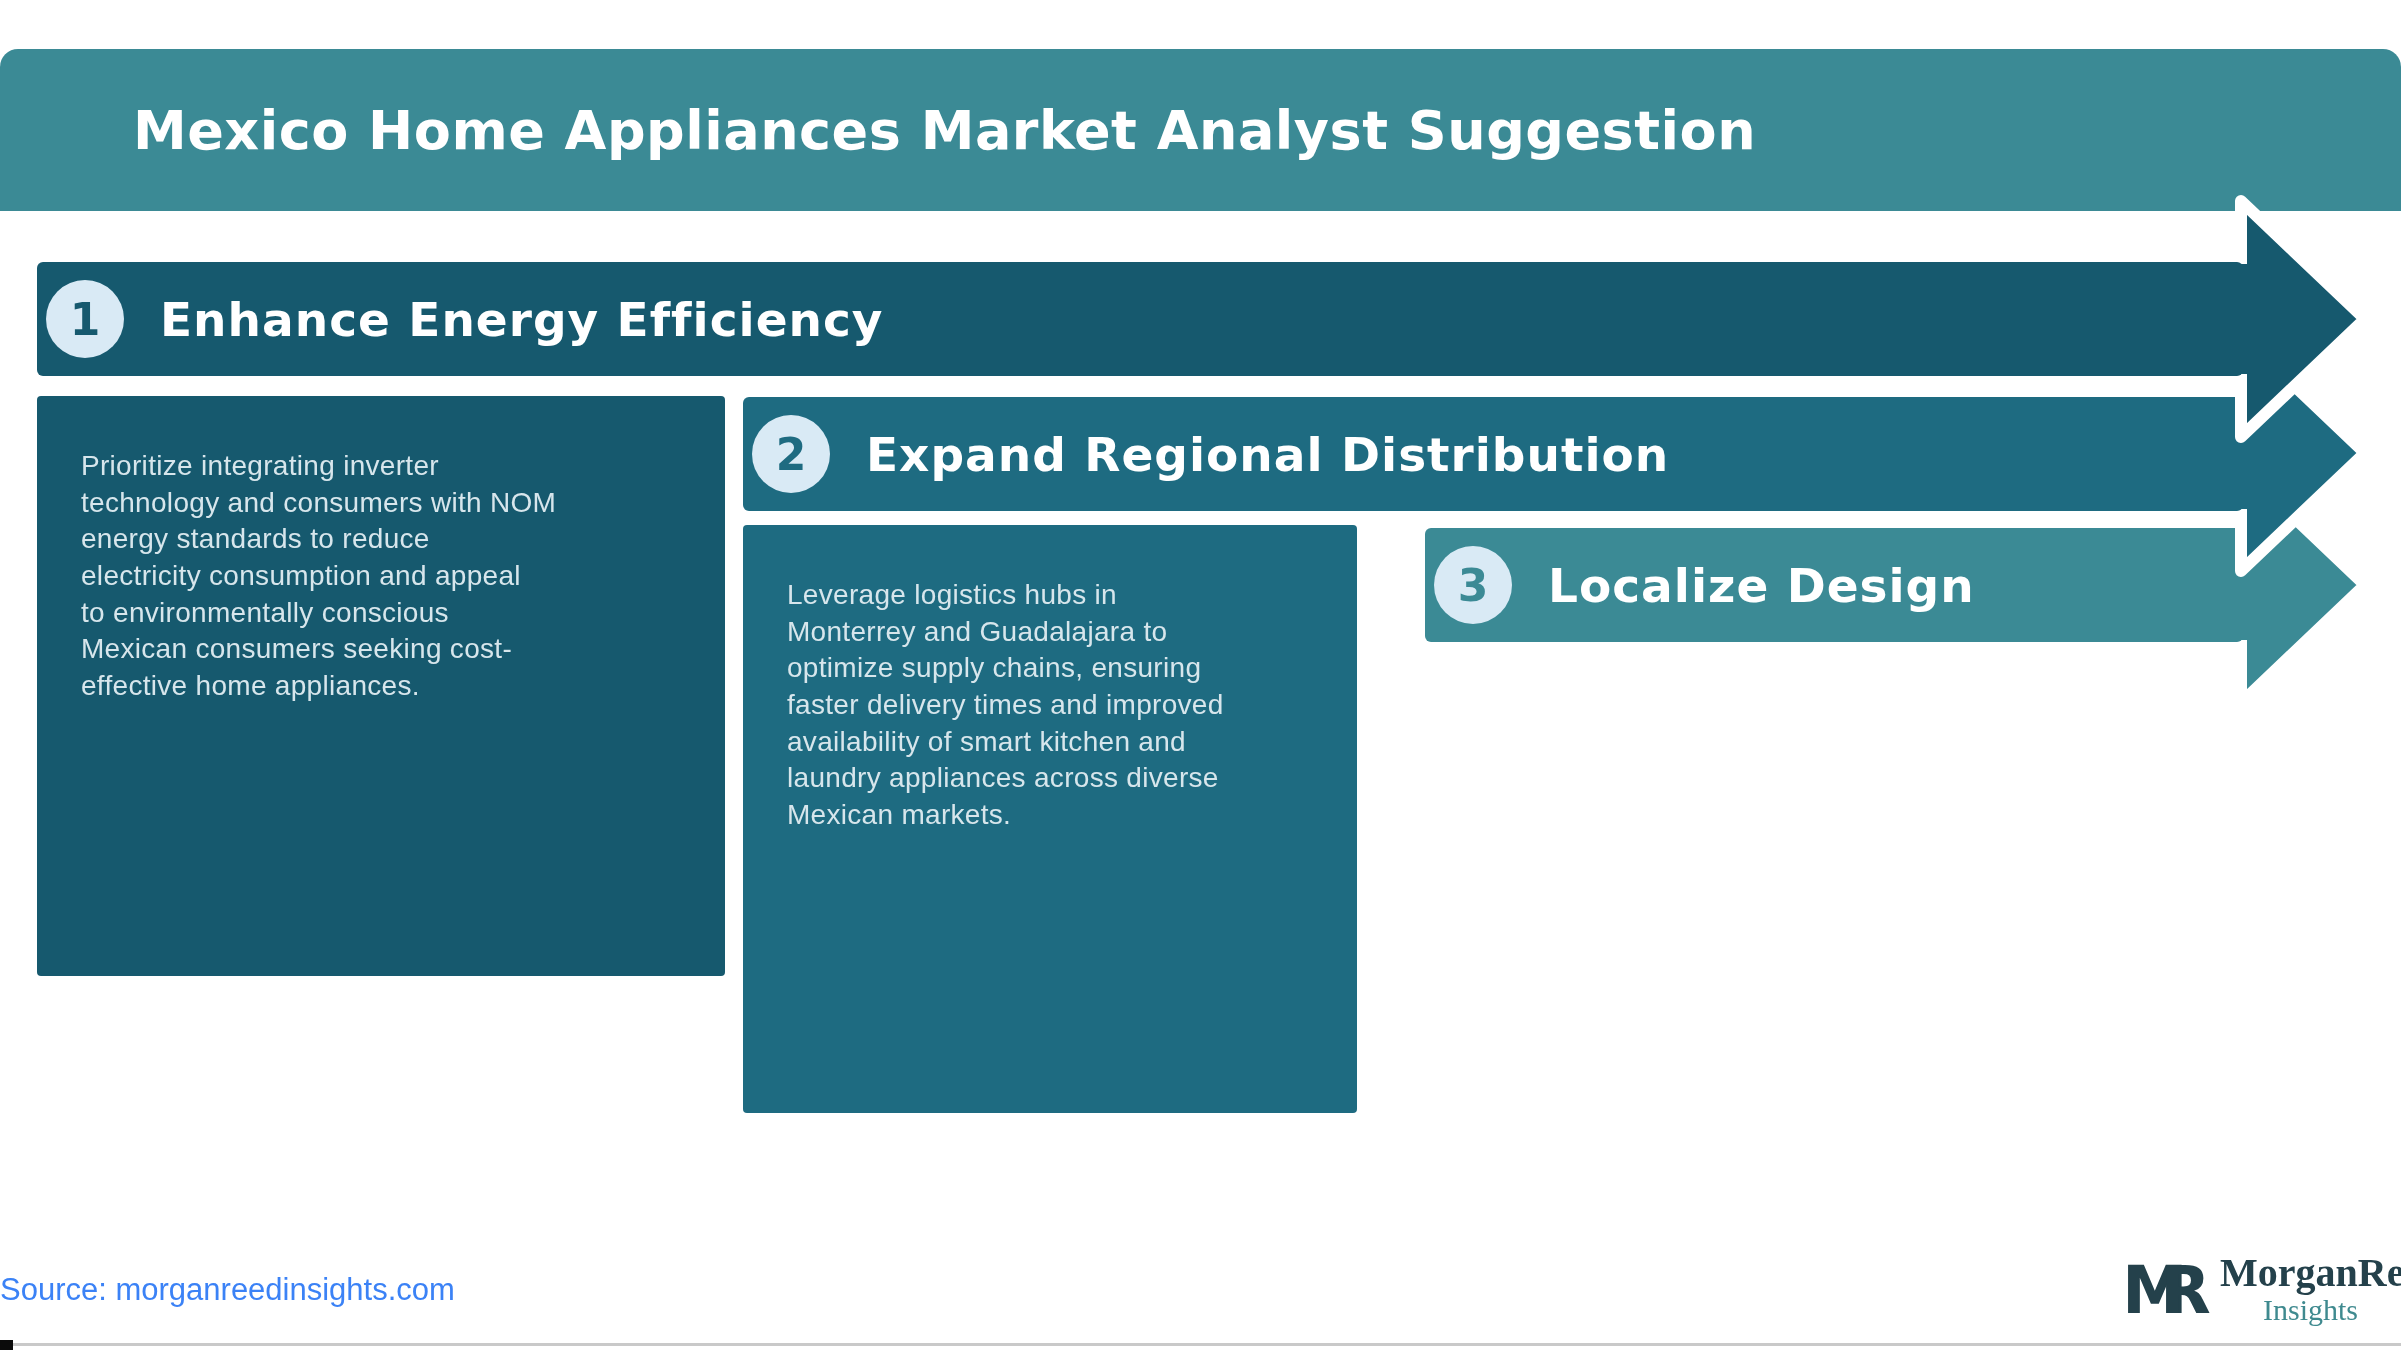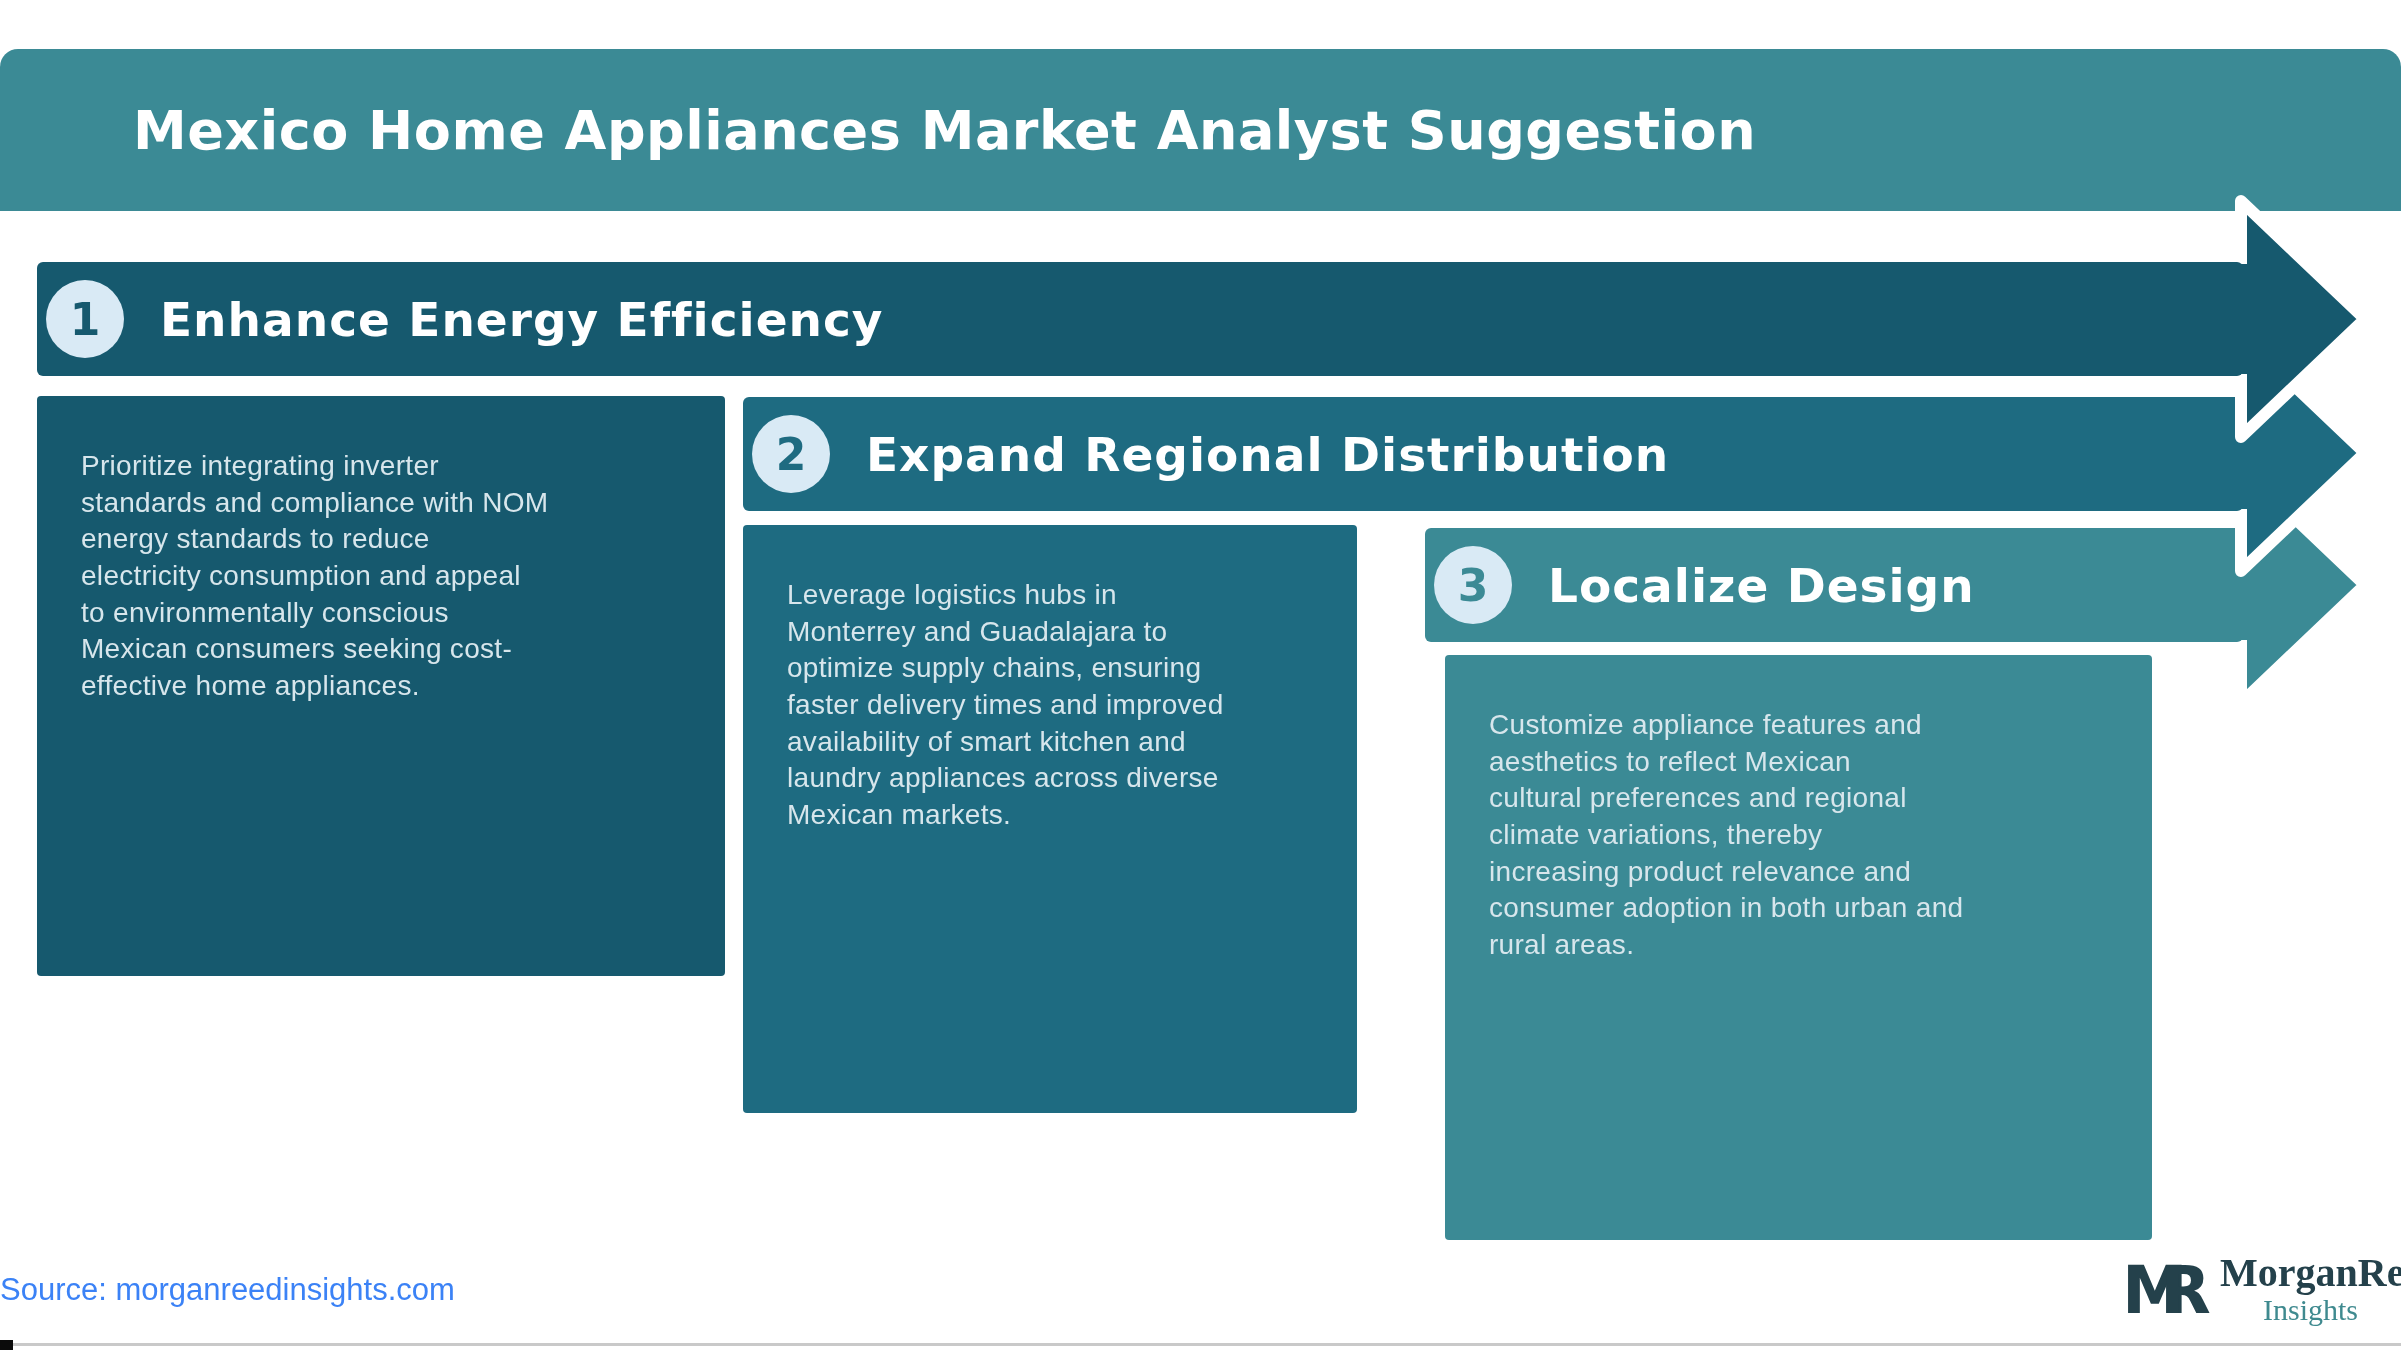--- a/index.html
+++ b/index.html
@@ -110,44 +110,35 @@
     </svg>
     <div class="bar bar3" style="background: rgb(59, 138, 149);">
       <div class="badge" style="background: rgb(217, 234, 245); color: rgb(59, 138, 149);">3</div>
       <div class="heading">Localize Design</div>
     </div>
     <div class="patch p3" style="background: rgb(59, 138, 149);"></div>
   </div>
 
   <div class="box box1" style="background: rgb(22, 89, 110);">
     <div class="desc">Prioritize integrating inverter
-standards and compliance with NOM
+technology and consumers with NOM
 energy standards to reduce
 electricity consumption and appeal
 to environmentally conscious
 Mexican consumers seeking cost-
 effective home appliances.</div>
   </div>
   <div class="box box2" style="background: rgb(30, 107, 129);">
     <div class="desc">Leverage logistics hubs in
 Monterrey and Guadalajara to
 optimize supply chains, ensuring
 faster delivery times and improved
 availability of smart kitchen and
 laundry appliances across diverse
 Mexican markets.</div>
-  </div>
-  <div class="box box3" style="background: rgb(59, 138, 149);">
-    <div class="desc">Customize appliance features and
-aesthetics to reflect Mexican
-cultural preferences and regional
-climate variations, thereby
-increasing product relevance and
-consumer adoption in both urban and
-rural areas.</div>
   </div>
 
   <div class="source">Source: morganreedinsights.com</div>
 
   <div class="logo">
     <svg width="86" height="64" viewBox="0 0 86 64">
       <text x="-2" y="56" font-family="DejaVu Sans, sans-serif" font-size="66" font-weight="bold" fill="#24414B">M</text>
       <text x="36" y="56" font-family="DejaVu Sans, sans-serif" font-size="66" font-weight="bold" fill="#24414B">R</text>
     </svg>
     <div class="logo-text">

